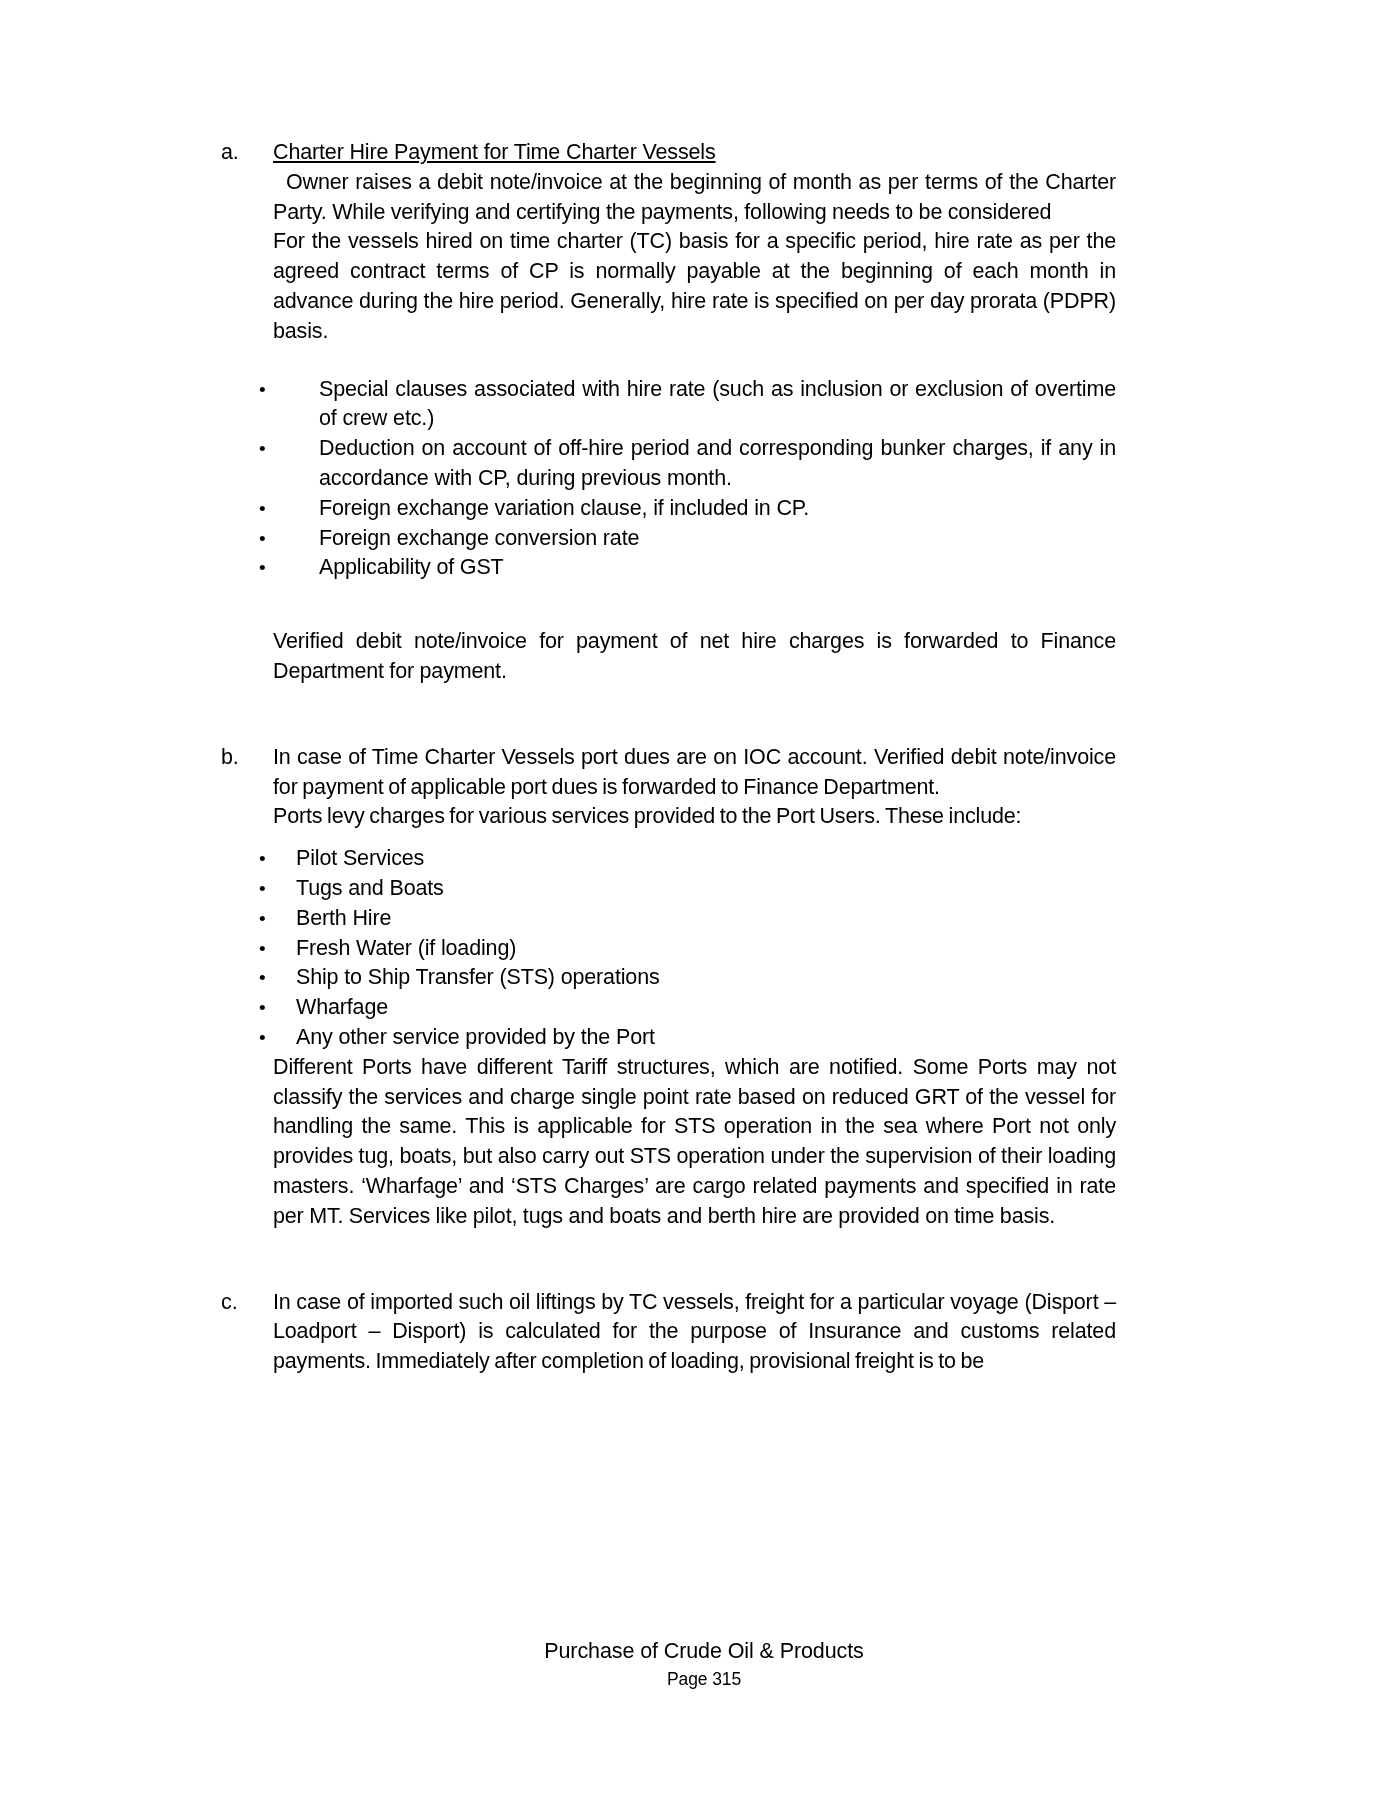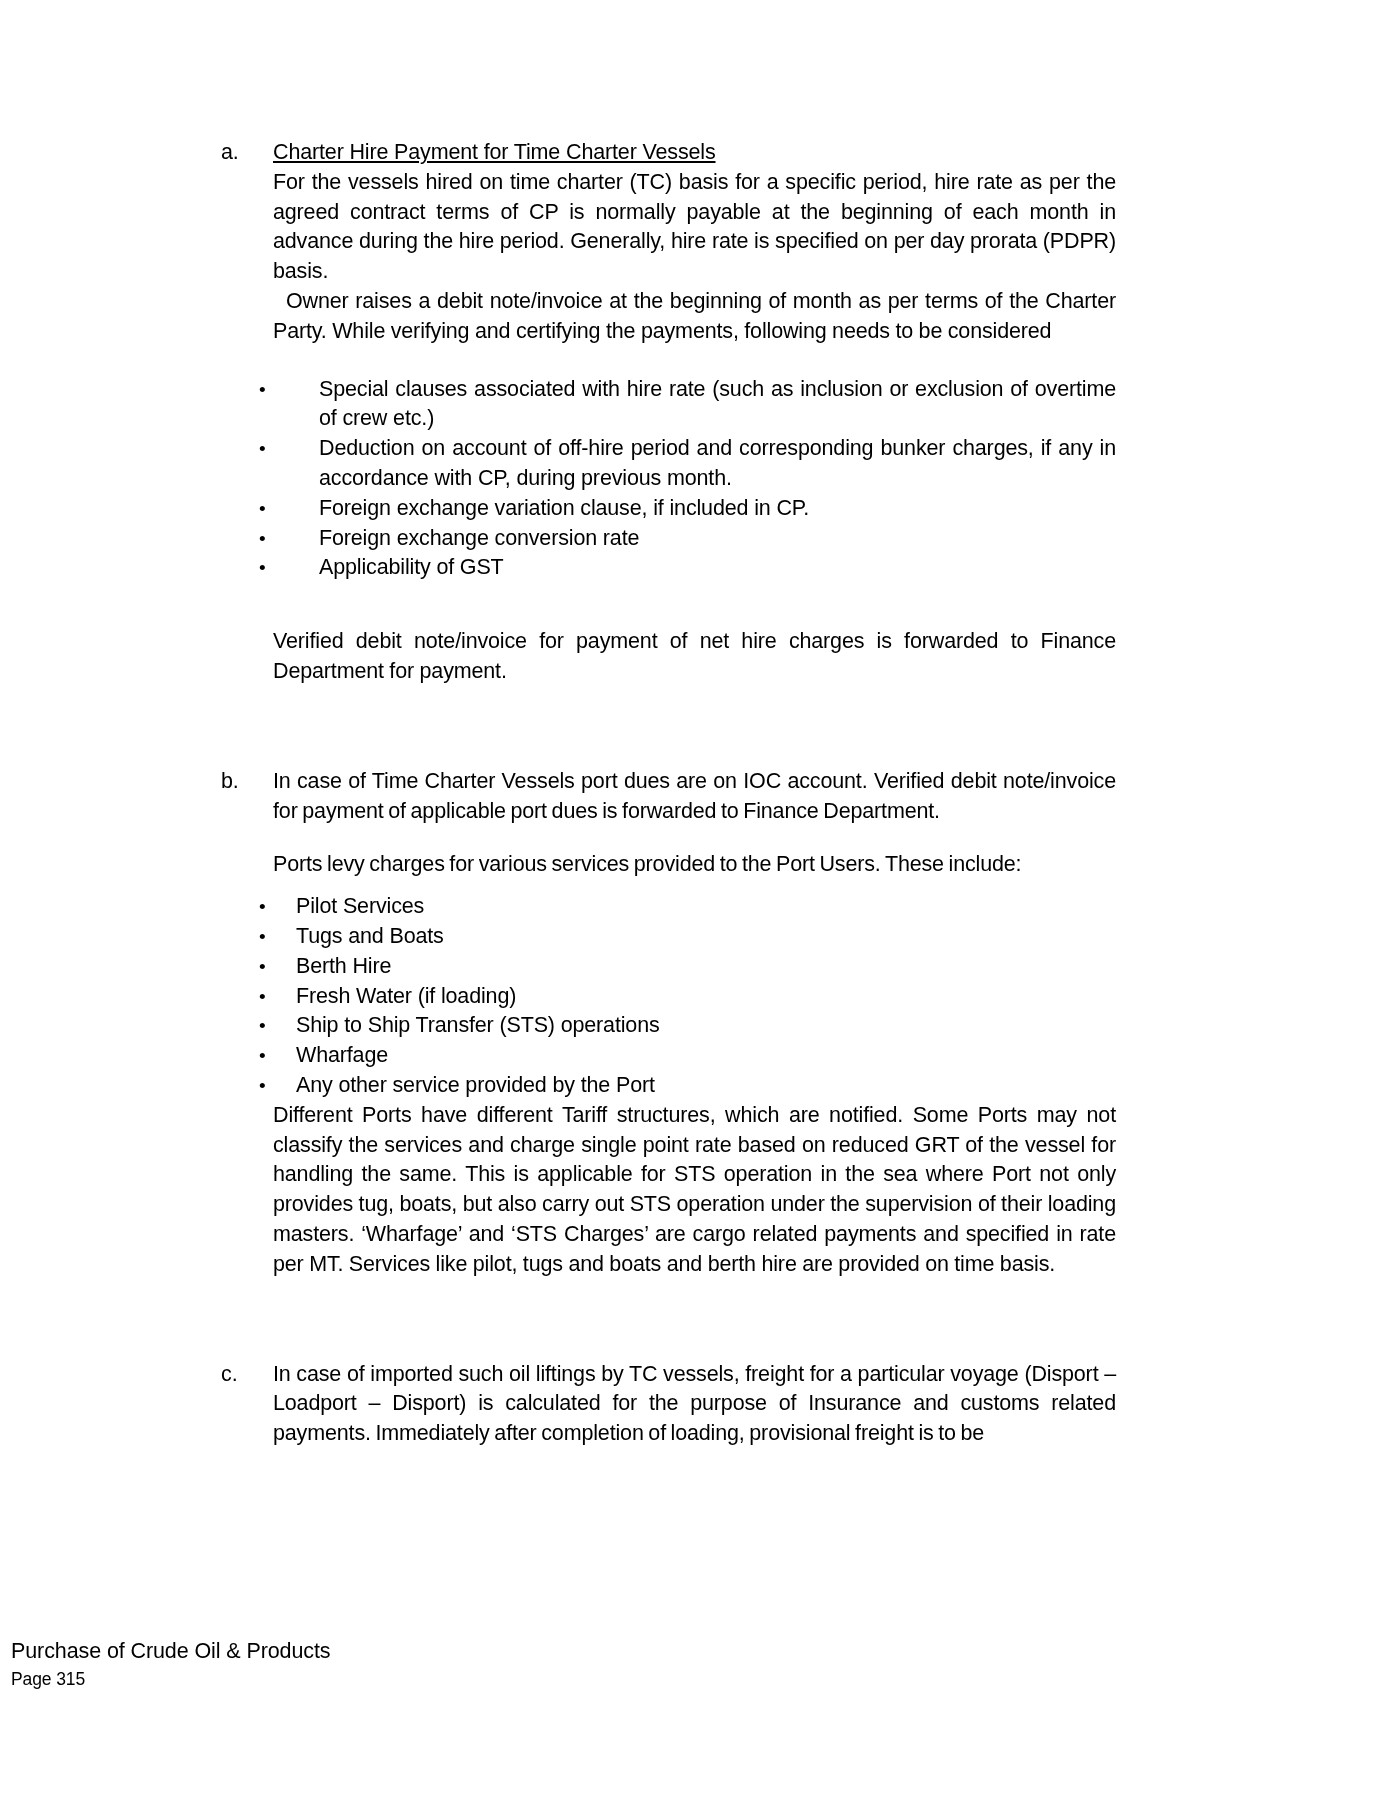--- a/index.html
+++ b/index.html
@@ -54,21 +54,20 @@
     margin: 0;
     font-size: 21.5px;
     line-height: 29.8px;
     text-align: justify;
     text-justify: inter-word;
     letter-spacing: -0.15px;
     word-spacing: -0.3px;
   }
   p.body.tight {
     word-spacing: -1.2px;
-    margin-top: 24px;
   }
   p.indent {
     text-indent: 13px;
   }
   .spacer-sm { height: 12px; }
   .spacer-md { height: 28px; }
   .spacer-lg { height: 44px; }
   .spacer-xl { height: 56px; }
 
   
@@ -98,23 +97,24 @@
     text-justify: inter-word;
   }
   ul.bullets.wrap > li .li-text {
     display: block;
     margin-left: 23px;
   }
 
   
   .footer {
     position: absolute;
-    left: 11px;
+    left: 17px;
     right: 0;
     top: 1636px;
+    text-align: center;
   }
   .footer .doc-title {
     font-size: 21.5px;
     line-height: 30px;
     letter-spacing: -0.1px;
   }
   .footer .page-no {
     font-size: 17.5px;
     line-height: 26px;
     letter-spacing: -0.1px;
@@ -123,22 +123,22 @@
 </head>
 <body>
 
 <div class="page">
 
   <div class="content">
 
     <div class="item">
       <span class="marker">a.</span>
       <div class="item-title">Charter Hire Payment for Time Charter Vessels</div>
+      <p class="body indent">Owner raises a debit note/invoice at the beginning of month as per terms of the Charter Party. While verifying and certifying the payments, following needs to be considered</p>
       <p class="body">For the vessels hired on time charter (TC) basis for a specific period, hire rate as per the agreed contract terms of CP is normally payable at the beginning of each month in advance during the hire period. Generally, hire rate is specified on per day prorata (PDPR) basis.</p>
-      <p class="body indent">Owner raises a debit note/invoice at the beginning of month as per terms of the Charter Party. While verifying and certifying the payments, following needs to be considered</p>
     </div>
 
     <div class="spacer-md"></div>
 
     <ul class="bullets wrap">
       <li>
         <span class="dot">•</span>
         <span class="li-text">Special clauses associated with hire rate (such as inclusion or exclusion of overtime of crew etc.)</span>
       </li>
       <li>

